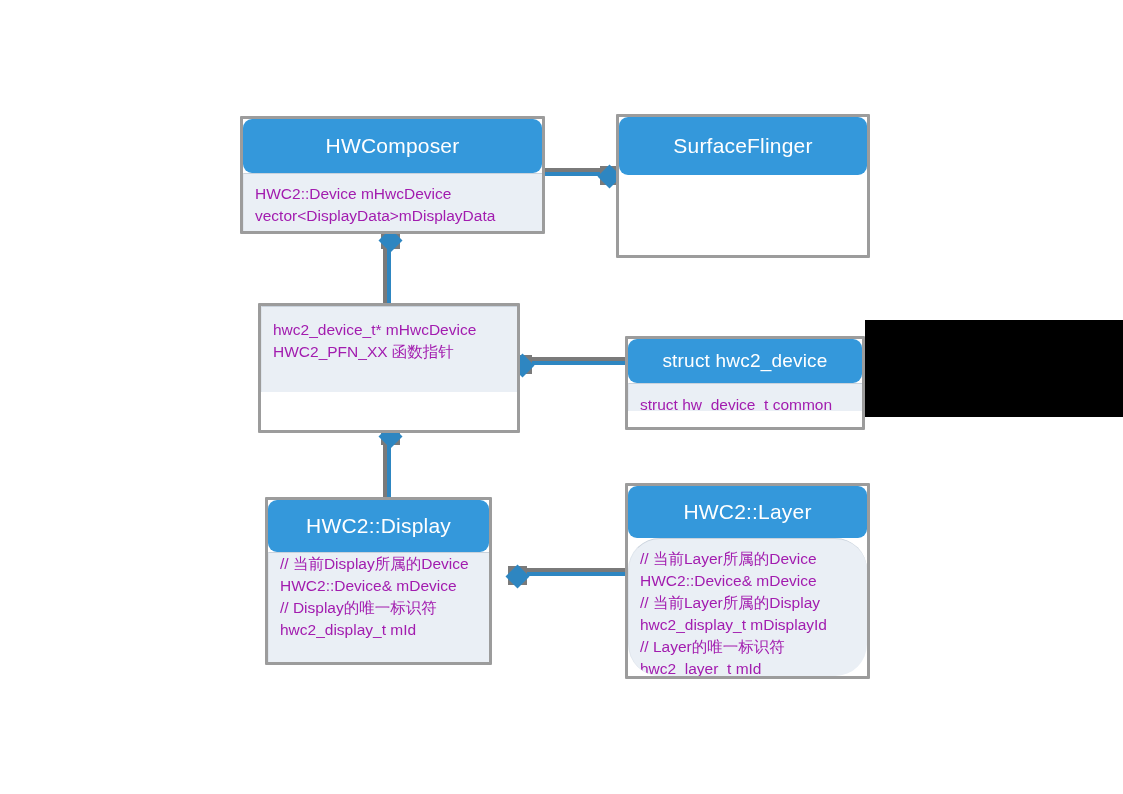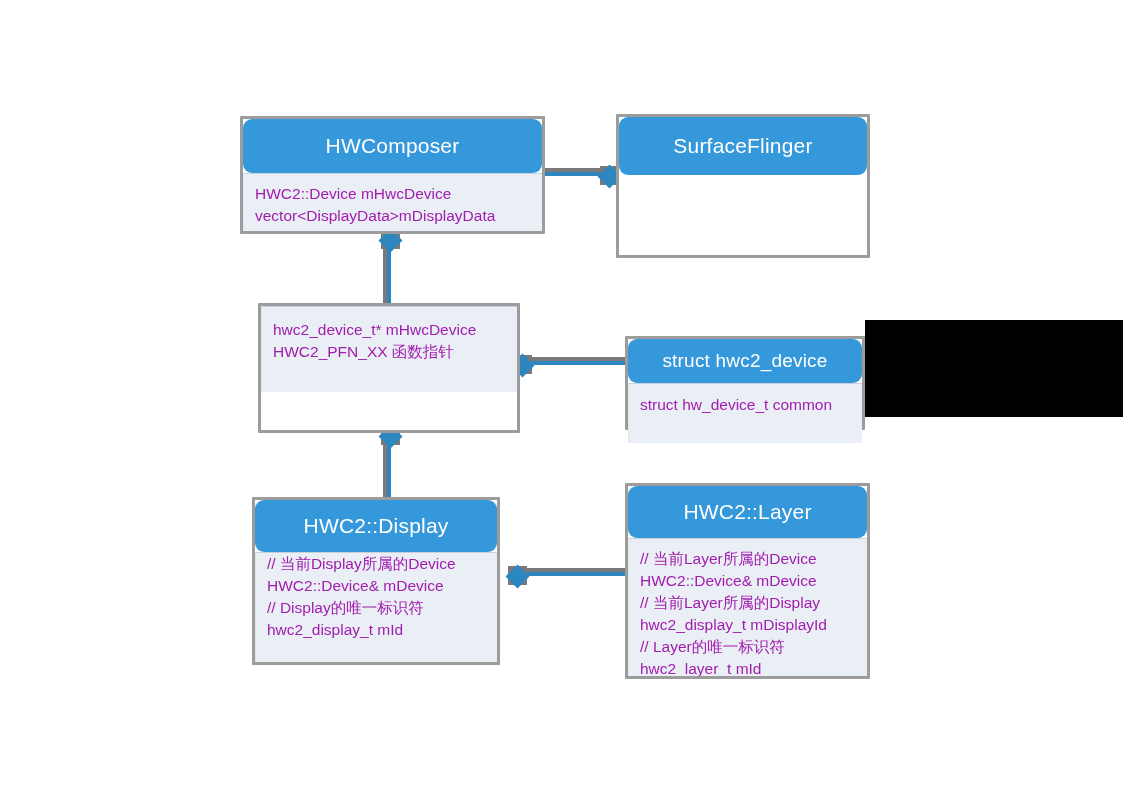--- a/index.html
+++ b/index.html
@@ -140,34 +140,34 @@
     <div class="uml-header" style="height:58px; font-size:21px;">SurfaceFlinger</div>
   </div>
 
   <div class="uml-box" style="left:258px; top:303px; width:262px; height:130px;">
     <div class="uml-body" style="height:86px; font-size:15.5px; padding-top:12px;">hwc2_device_t* mHwcDevice
 HWC2_PFN_XX 函数指针</div>
   </div>
 
   <div class="uml-box" style="left:625px; top:336px; width:240px; height:94px;">
     <div class="uml-header" style="height:44px; font-size:19px;">struct hwc2_device</div>
-    <div class="uml-body" style="height:60px; font-size:15.5px; padding-top:10px;">struct hw_device_t common</div>
+    <div class="uml-body" style="height:28px; font-size:15.5px; padding-top:10px;">struct hw_device_t common</div>
   </div>
 
-  <div class="uml-box" style="left:252px; top:497px; width:248px; height:168px;">
+  <div class="uml-box" style="left:265px; top:497px; width:227px; height:168px;">
     <div class="uml-header" style="height:52px; font-size:21px;">HWC2::Display</div>
     <div class="uml-body" style="height:110px; font-size:15.5px; padding-top:0;">// 当前Display所属的Device
 HWC2::Device&amp; mDevice
 // Display的唯一标识符
 hwc2_display_t mId</div>
   </div>
 
   <div class="uml-box" style="left:625px; top:483px; width:245px; height:196px;">
     <div class="uml-header" style="height:52px; font-size:21px;">HWC2::Layer</div>
-    <div class="uml-body" style="height:138px; font-size:15.5px; padding-top:9px;">// 当前Layer所属的Device
+    <div class="uml-body" style="height:138px; font-size:15.5px; padding-top:9px;border-radius:32px;">// 当前Layer所属的Device
 HWC2::Device&amp; mDevice
 //  当前Layer所属的Display
 hwc2_display_t mDisplayId
 // Layer的唯一标识符
 hwc2_layer_t mId</div>
   </div>
 
   <div class="redaction" style="left:865px; top:320px; width:258px; height:97px;"></div>
 
 </div>

